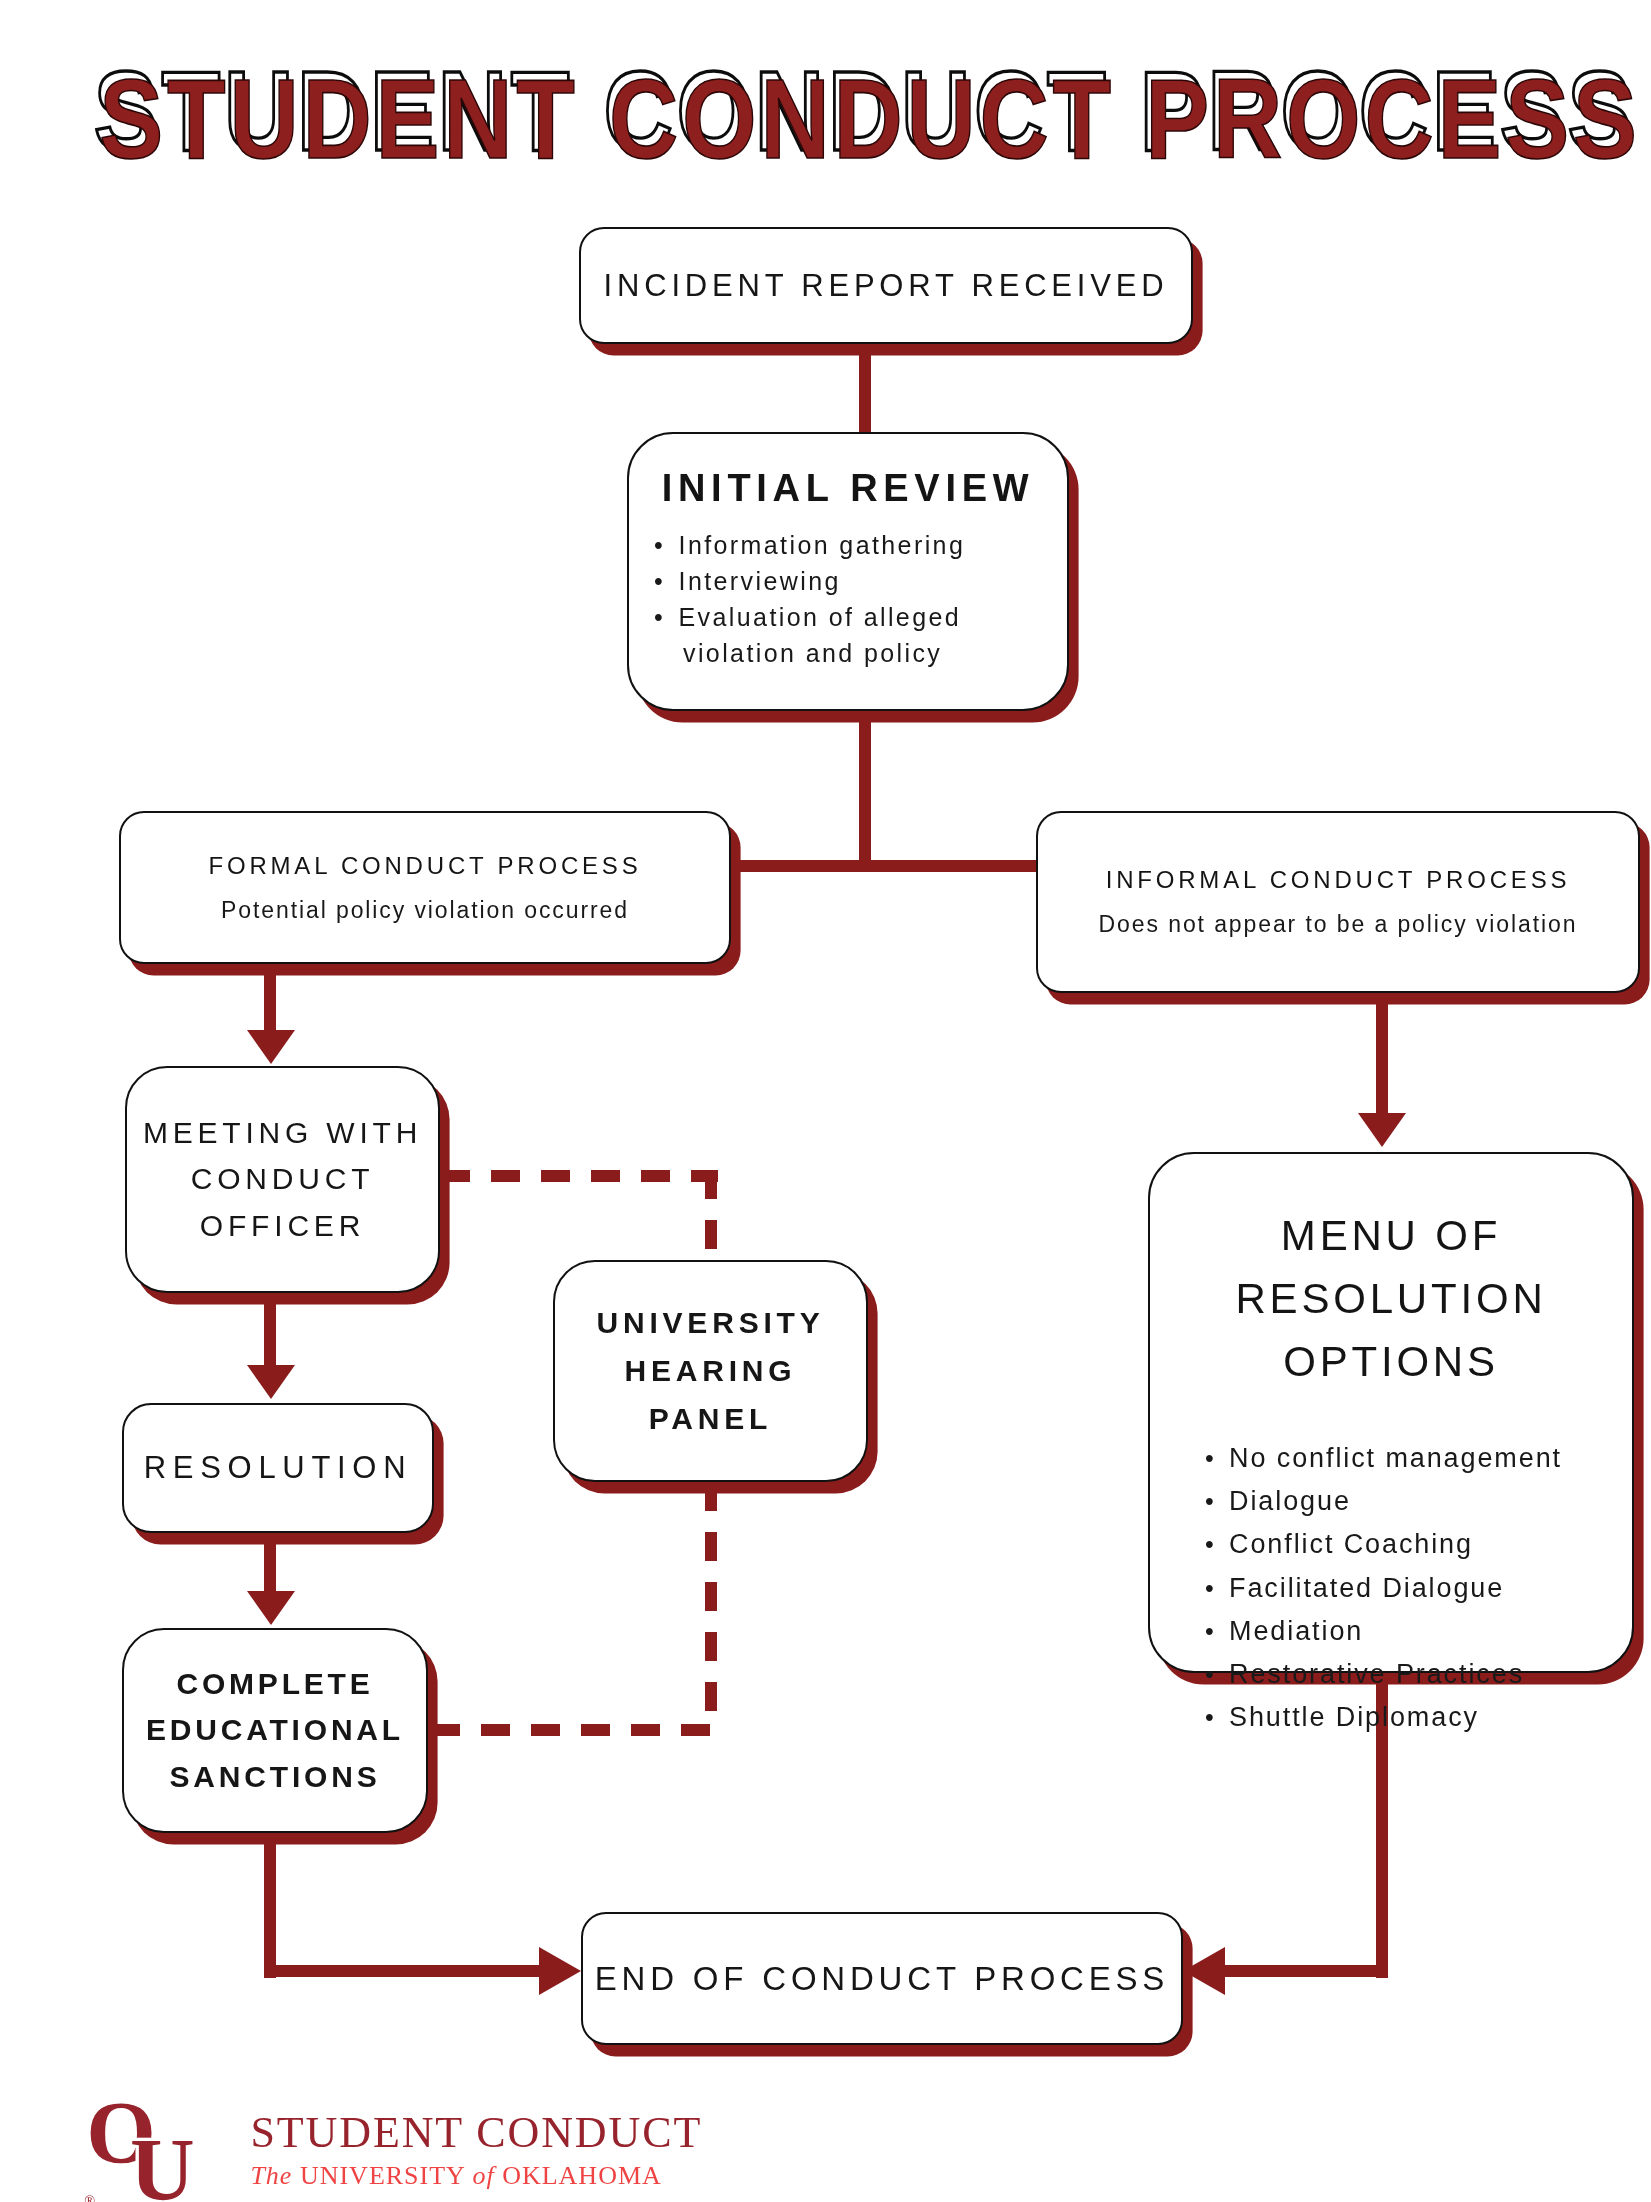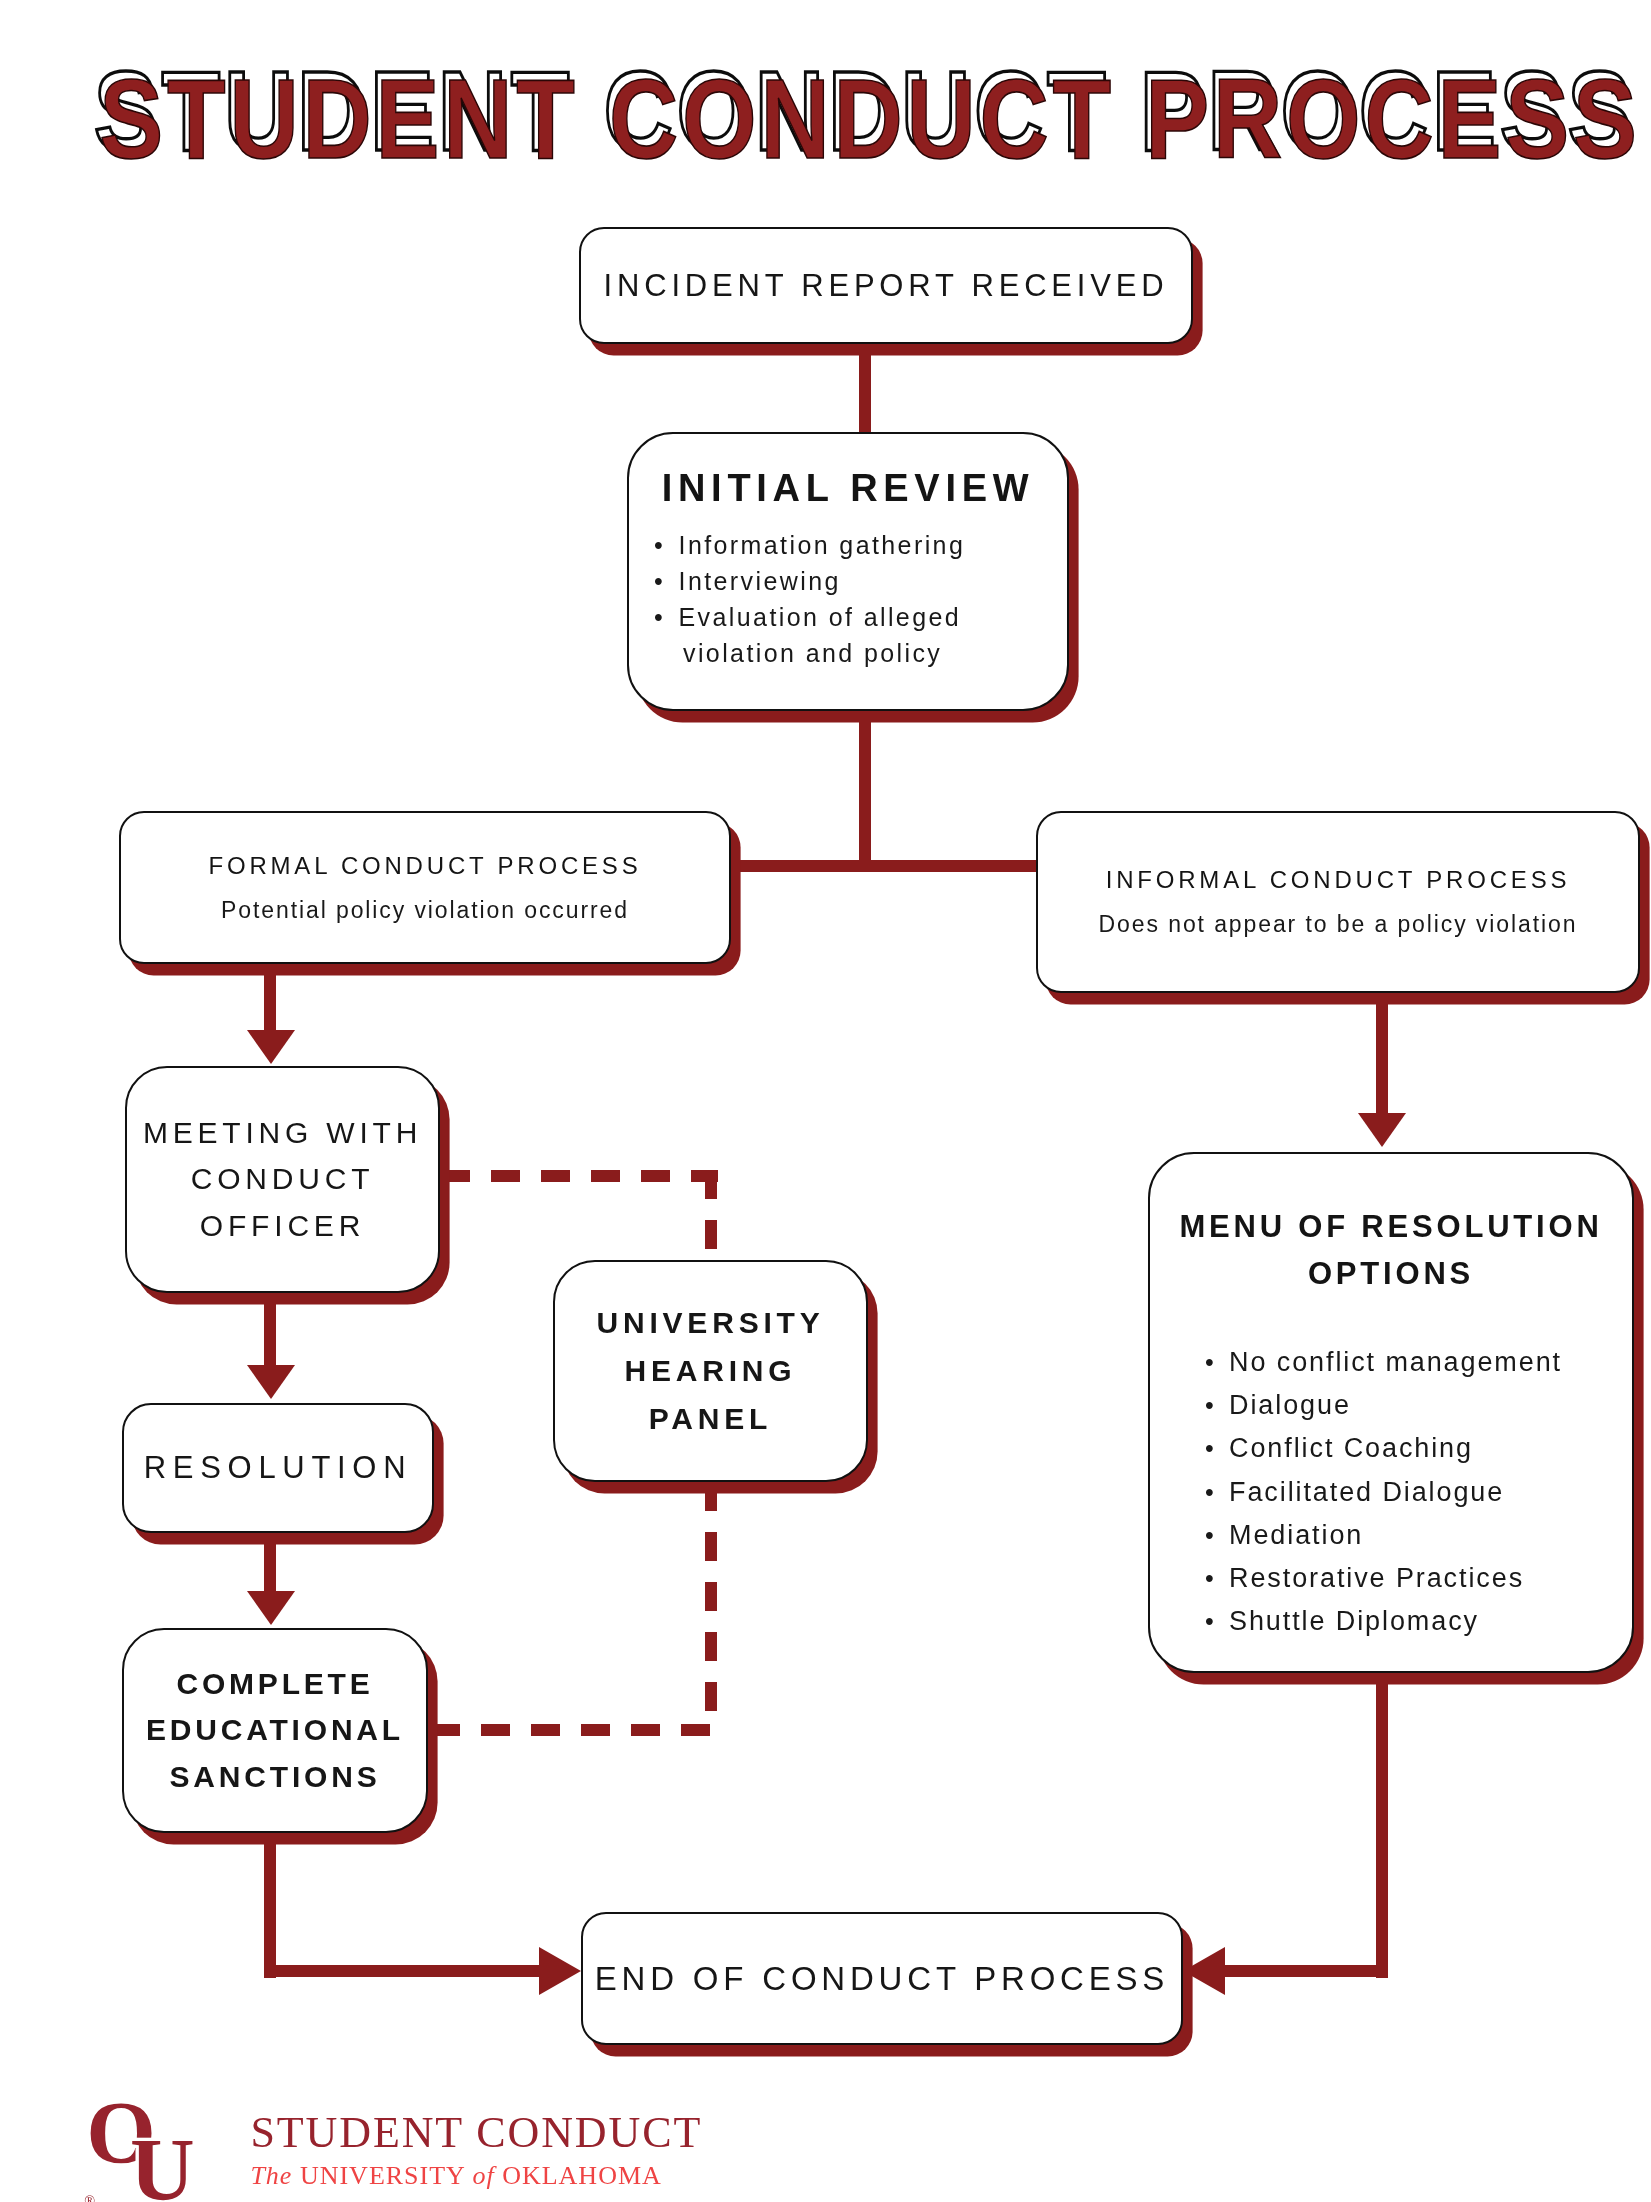--- a/index.html
+++ b/index.html
@@ -56,21 +56,21 @@
   #uhp{left:509px;top:1260px;width:315px;height:222px;border-radius:42px;padding:0 9.6px;}
   #uhp .node-label{font-size:30px;letter-spacing:4.8px;line-height:1.6;font-weight:600;}
 
   #resolution{left:78px;top:1403px;width:312px;height:130px;border-radius:29px;}
   #resolution .node-label{font-size:31px;letter-spacing:6.7px;}
 
   #sanctions{left:78px;top:1628px;width:306px;height:205px;border-radius:42px;padding:0 7.6px;}
   #sanctions .node-label{font-size:30px;letter-spacing:3.8px;line-height:1.55;font-weight:600;}
 
   #menu{left:1104px;top:1152px;width:486px;height:521px;border-radius:46px;justify-content:flex-start;padding-top:50px;}
-  #menu .node-title{font-size:31px;font-weight:700;letter-spacing:3.8px;line-height:1.5;max-width:440px;}
+  #menu .node-title{font-size:42px;font-weight:400;letter-spacing:3.8px;line-height:1.5;max-width:440px;}
   #menu .bullets{margin-top:44px;padding-left:55px;align-self:flex-start;}
   #menu .bullets li{font-size:27px;letter-spacing:1.9px;line-height:1.6;}
 
   #end{left:537px;top:1912px;width:602px;height:133px;border-radius:25px;}
   #end .node-label{font-size:33px;letter-spacing:4.8px;}
 
   
   .line{position:absolute;background:#8a1c1c;z-index:1;}
   .arr{position:absolute;width:0;height:0;z-index:1;}
   .arr-down{border-left:24px solid transparent;border-right:24px solid transparent;border-top:34px solid #8a1c1c;}

